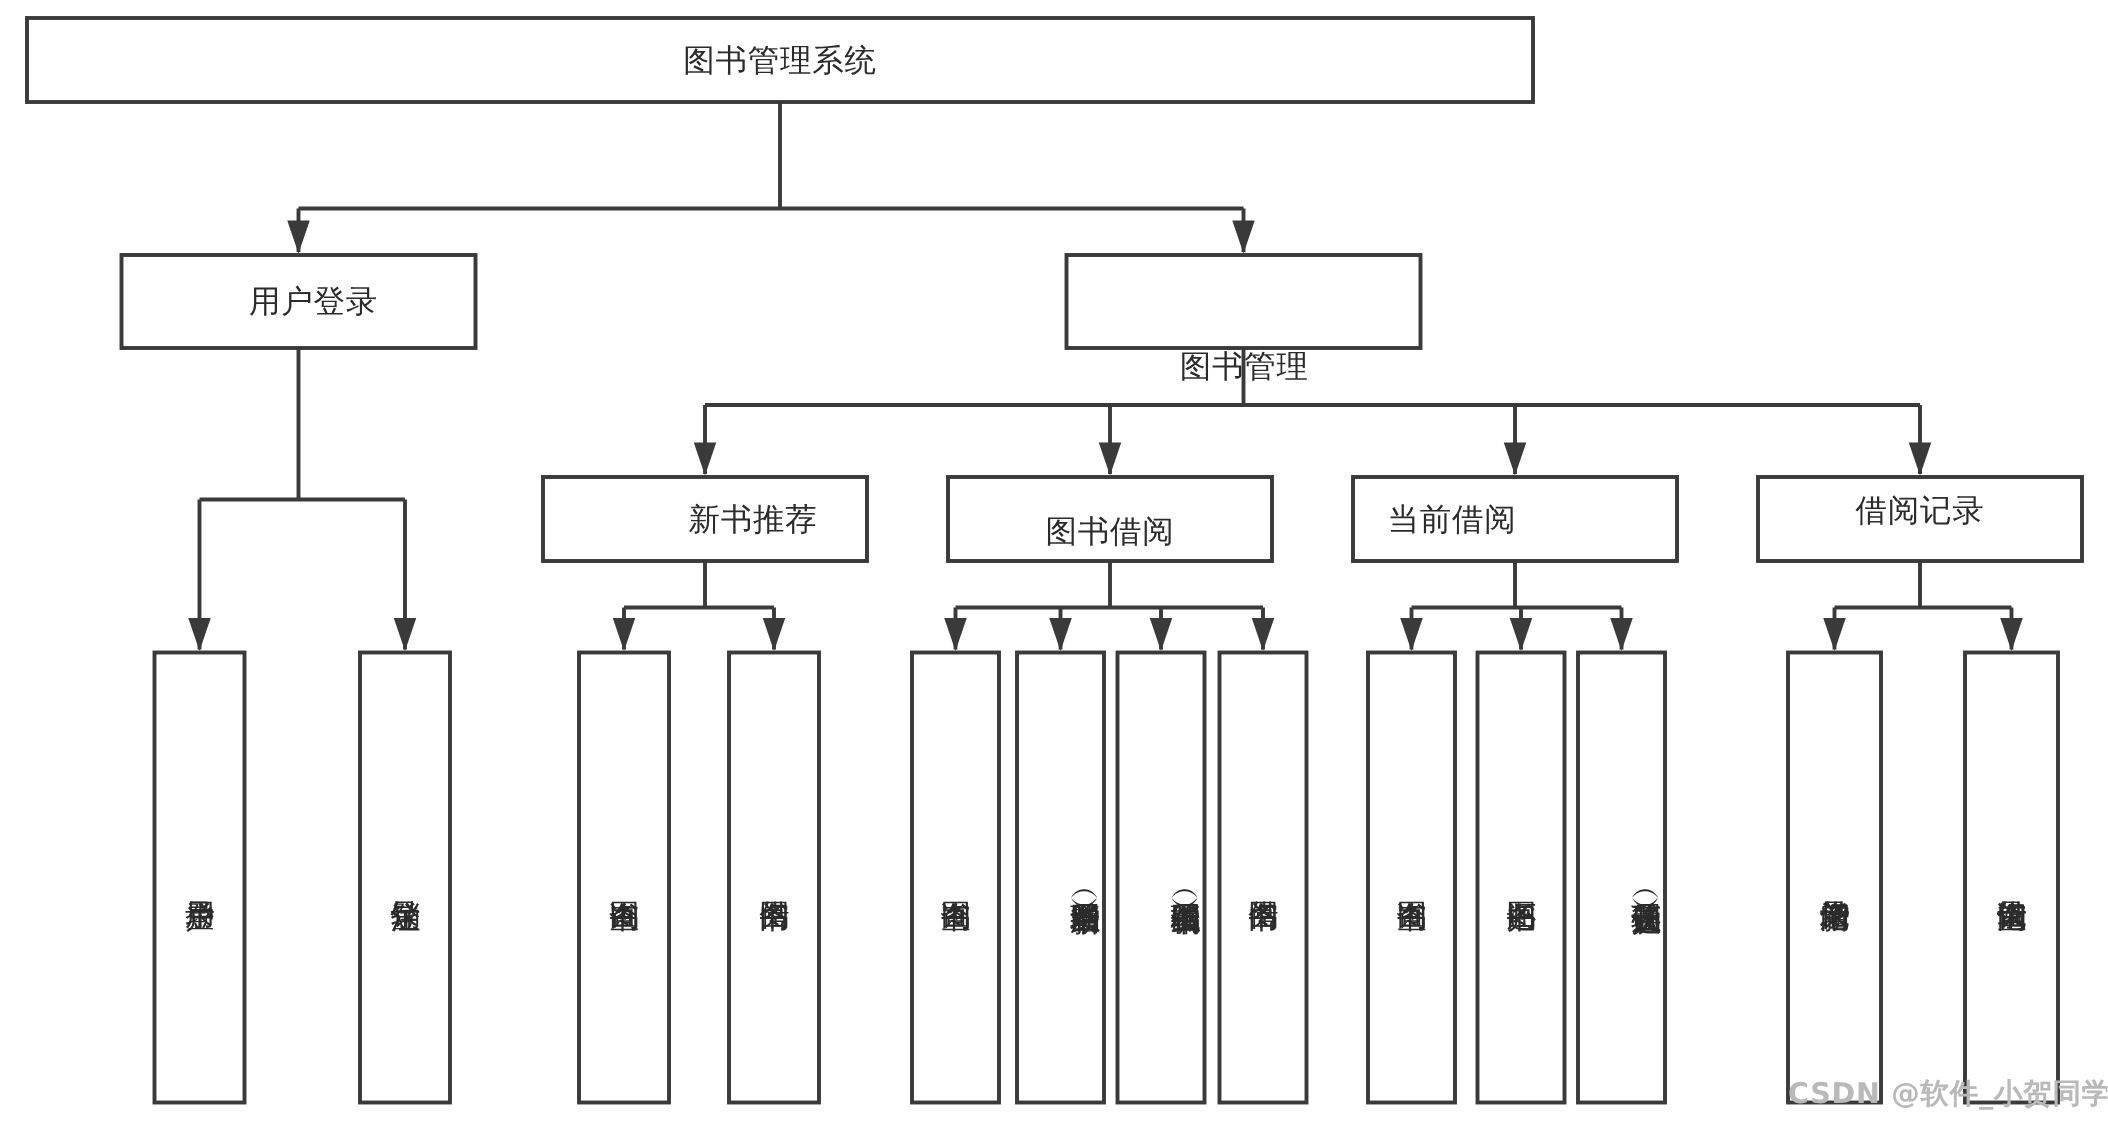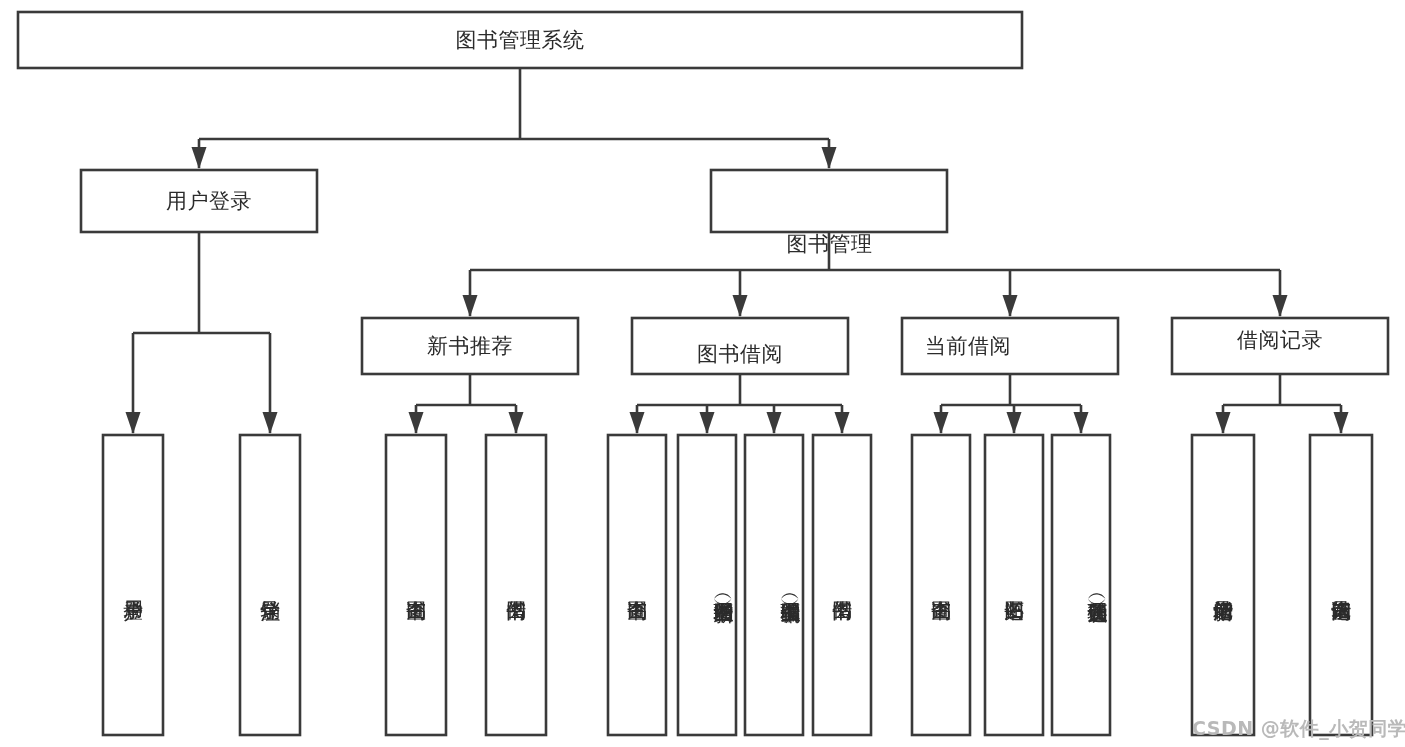--- a/index.html
+++ b/index.html
@@ -164,21 +164,21 @@
         <rect x="1052" y="435" width="58" height="300" class="node-box"></rect>
         <rect x="1192" y="435" width="62" height="300" class="node-box"></rect>
         <rect x="1310" y="435" width="62" height="300" class="node-box"></rect>
       </g>
   </svg>
 
   <div id="label-layer">
       <div class="node-label-h" style="left: 18px; top: 12px; width: 1004px; height: 56px;">图书管理系统</div>
       <div class="node-label-h" style="left: 81px; top: 170px; width: 256px; height: 62px;">用户登录</div>
       <div class="node-label-h" style="left: 711px; top: 177px; width: 237px; height: 62px; margin-top: 36px;">图书管理</div>
-      <div class="node-label-h" style="left: 362px; top: 318px; width: 216px; height: 56px;">新书推荐</div>
+      <div class="node-label-h" style="left: 362px; top: 318px; width: 216px; height: 56px; padding-left: 32px;">新书推荐</div>
       <div class="node-label-h" style="left: 632px; top: 318px; width: 216px; height: 72px;">图书借阅</div>
       <div class="node-label-h" style="left: 860px; top: 318px; width: 216px; height: 56px;">当前借阅</div>
       <div class="node-label-h" style="left: 1172px; top: 318px; width: 216px; height: 44px;">借阅记录</div>
       <div class="node-label-v" style="left: 103px; top: 435px; width: 60px; height: 300px;">用户登录</div>
       <div class="node-label-v" style="left: 240px; top: 435px; width: 60px; height: 300px;">注销登录</div>
       <div class="node-label-v" style="left: 386px; top: 435px; width: 60px; height: 300px;">查询图书</div>
       <div class="node-label-v" style="left: 486px; top: 435px; width: 60px; height: 300px;">借阅图书</div>
       <div class="node-label-v" style="left: 608px; top: 435px; width: 58px; height: 300px;">查询图书</div>
       <div class="node-label-v align-top" style="left: 678px; top: 435px; width: 58px; height: 300px;">新增图书（管理员）</div>
       <div class="node-label-v align-top" style="left: 745px; top: 435px; width: 58px; height: 300px;">编辑图书（管理员）</div>

